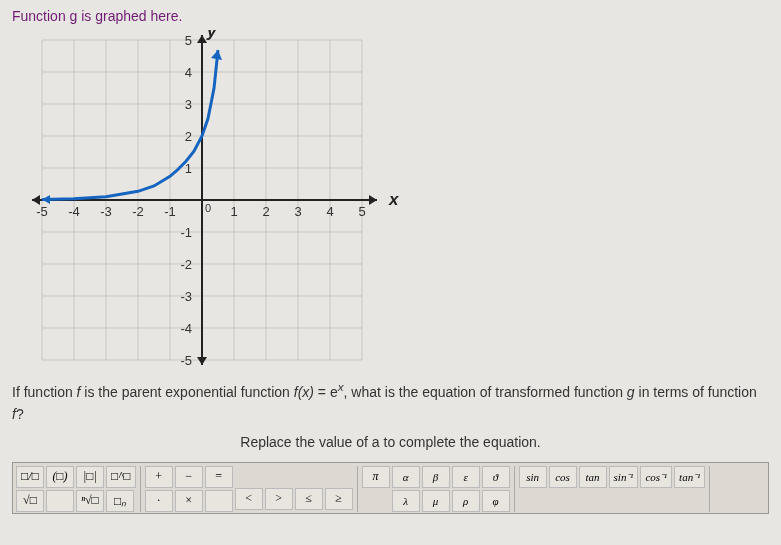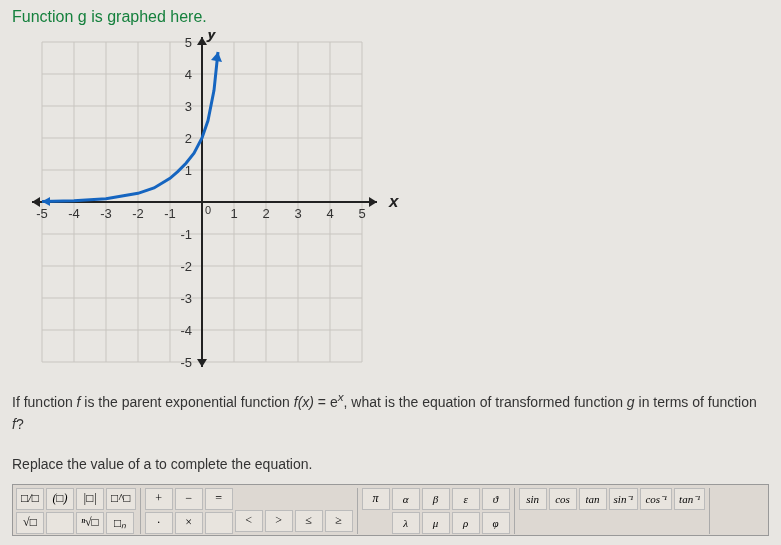--- a/index.html
+++ b/index.html
@@ -6,38 +6,38 @@
     body {
       width: 781px;
       height: 545px;
       background: #e8e6e2;
       font-family: Arial, sans-serif;
       padding: 8px 12px;
       position: relative;
       overflow: hidden;
     }
     .intro-text {
-      font-size: 16px;
-      color: #15803d;
+      font-size: 14px;
+      color: #701a75;
       margin-bottom: 6px;
     }
     .graph-container {
       position: relative;
       width: 400px;
       height: 340px;
       margin-left: 10px;
     }
     .graph-svg {
       width: 100%;
       height: 100%;
     }
     .question-text {
       font-size: 14px;
       color: #333;
-      margin-top: 16px;
+      margin-top: 8px;
       line-height: 1.6;
     }
     .italic { font-style: italic; }
     .math-palette {
       margin-top: 8px;
       border: 1px solid #999;
       background: #ddd8d2;
       display: flex;
       flex-wrap: wrap;
       padding: 2px;
@@ -143,21 +143,21 @@
     <path d="M 20 169.6 L 52 168.7 L 84 166.8 L 116 161.3 L 132 156.0 L 148 146.3 L 156 139.4 L 164 131.2 L 172 121.1 L 180 106 L 186 88.5 L 192 58.3 L 196 20" stroke="#1565c0" stroke-width="3" fill="none"></path>
     <polygon points="196,20 189,28 200,30" fill="#1565c0"></polygon>
     <polygon points="20,169.6 28,165 28,174" fill="#1565c0"></polygon>
   </svg>
 </div>
 
 <div class="question-text">
   <span>If function </span><span class="italic">f</span><span> is the parent exponential function </span><span class="italic">f(x)</span><span> = </span><span>e</span><sup class="italic">x</sup><span>, what is the equation of transformed function </span><span class="italic">g</span><span> in terms of function </span><span class="italic">f</span><span>?</span>
 </div>
 
-<div class="question-text" style="margin-top:18px;">
+<div class="question-text" style="margin-top:6px;text-align:center;">
   <span>Replace the value of a to complete the equation.</span>
 </div>
 
 <div class="math-palette">
   <div class="palette-col">
     <div style="display:flex;">
       <div class="palette-btn">□/□</div>
       <div class="palette-btn">(□)</div>
       <div class="palette-btn">|□|</div>
       <div class="palette-btn">□^□</div>

